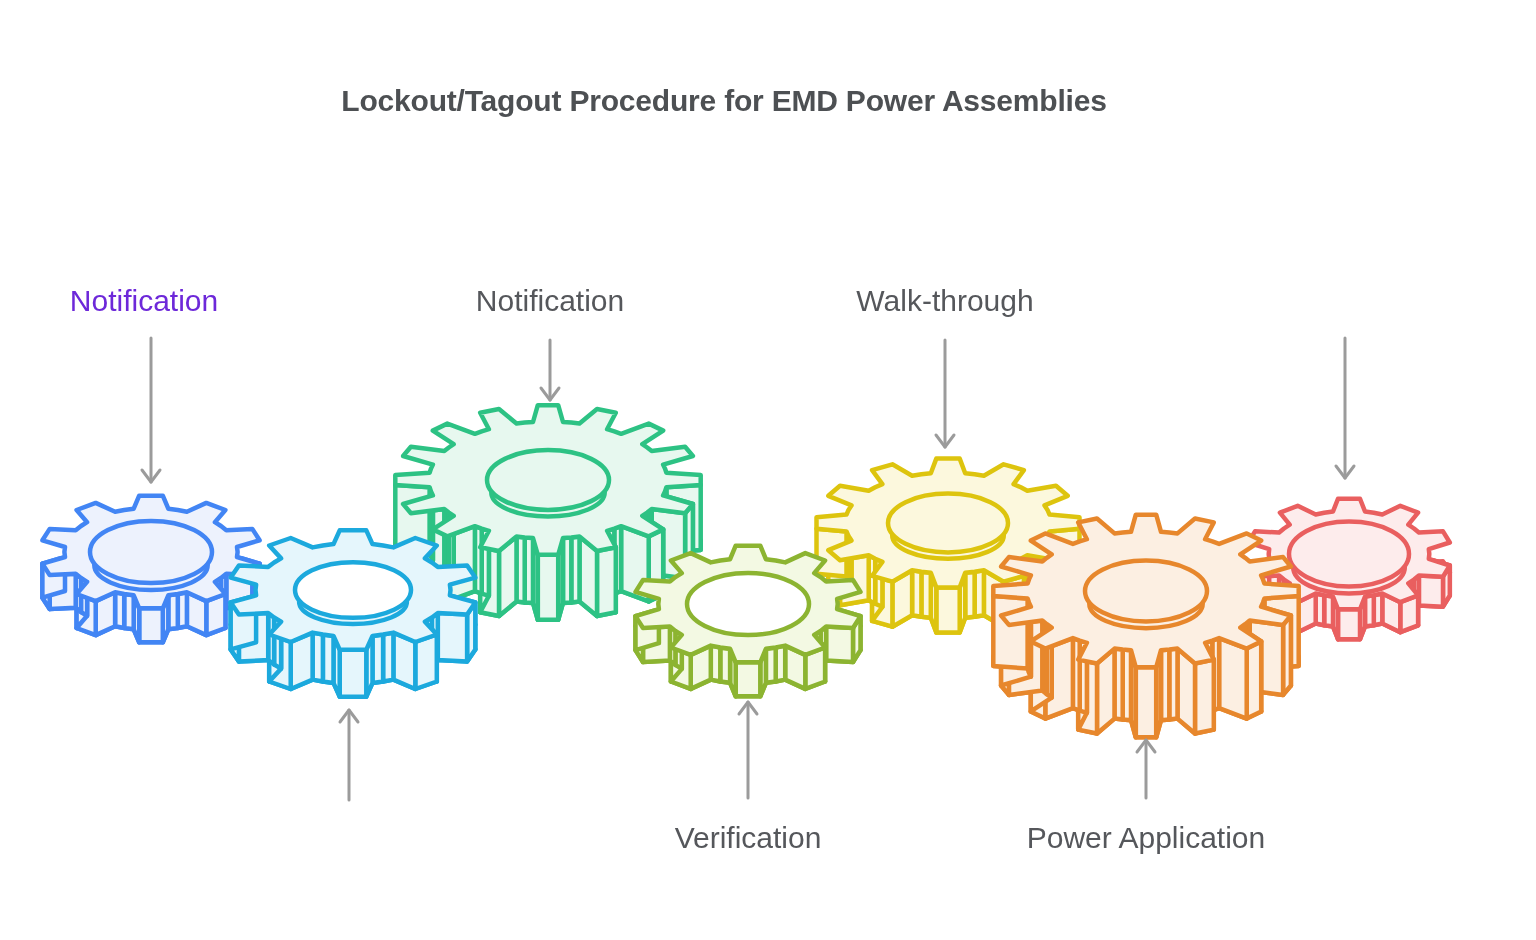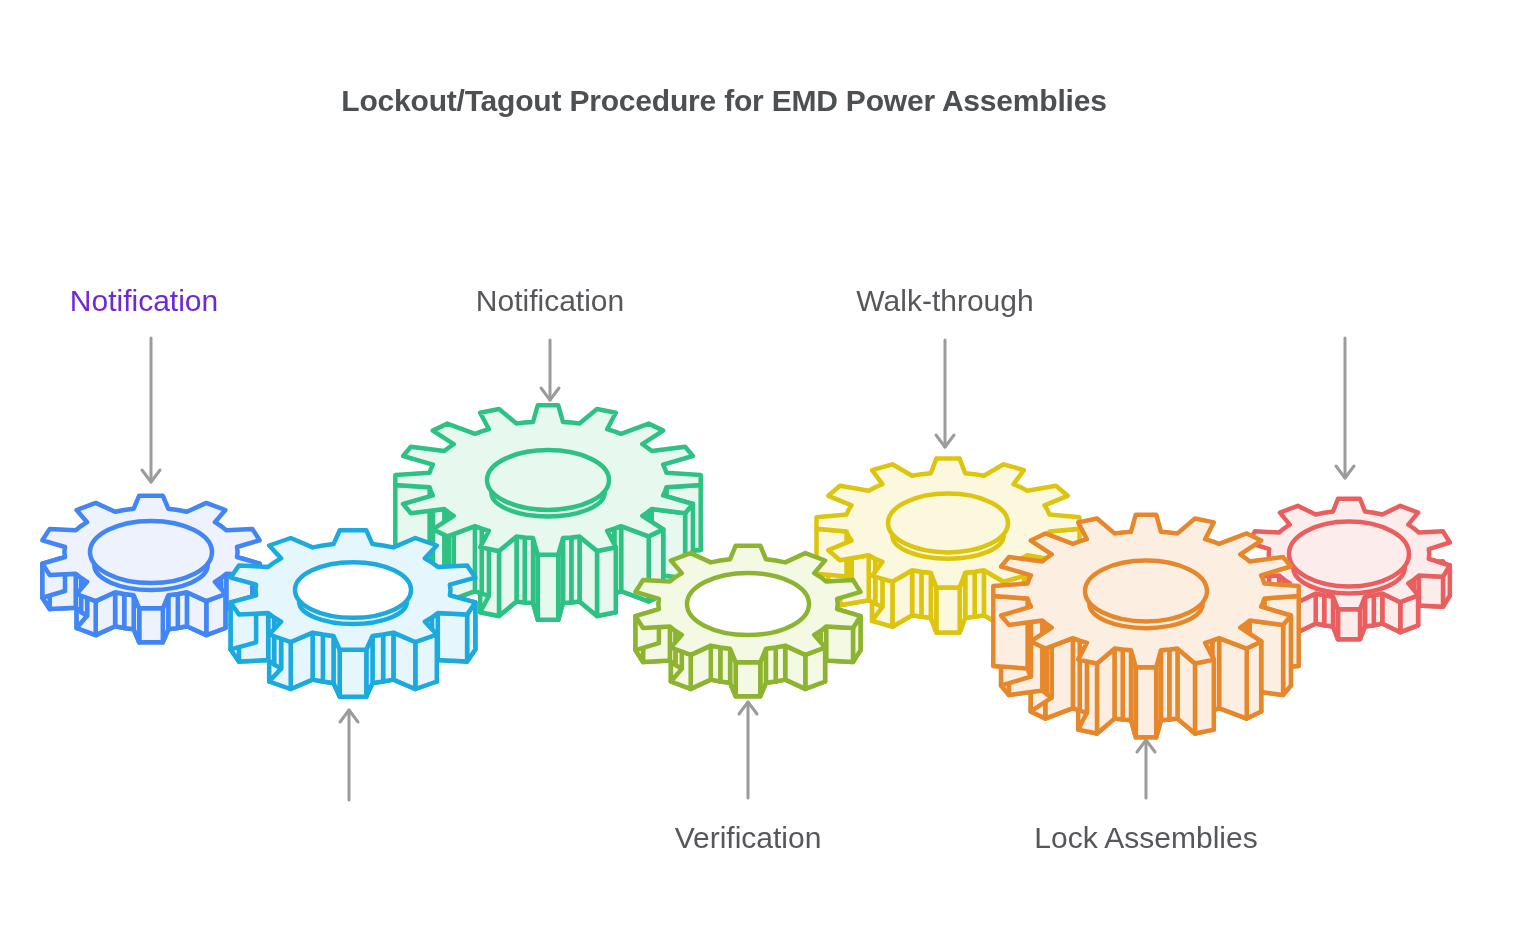--- a/index.html
+++ b/index.html
@@ -291,14 +291,14 @@
       <g stroke="#9b9b9b" stroke-width="3" fill="none" stroke-linecap="round" stroke-linejoin="round">
         <line x1="1345" y1="338" x2="1345" y2="478"></line>
         <path d="M1336 466L1345 478L1354 466"></path>
       </g>
     </svg>
 
   <div class="step-label" style="left: 144px; top: 301px; color: #6d28d9;">Notification</div>
   <div class="step-label" style="left: 550px; top: 301px; color: rgb(85, 87, 91);">Notification</div>
   <div class="step-label" style="left: 748px; top: 838px; color: rgb(85, 87, 91);">Verification</div>
   <div class="step-label" style="left: 945px; top: 301px; color: rgb(85, 87, 91);">Walk-through</div>
-  <div class="step-label" style="left: 1146px; top: 838px; color: rgb(85, 87, 91);">Lock Assemblies</div>
+  <div class="step-label" style="left: 1146px; top: 838px; color: rgb(85, 87, 91);">Power Application</div>
 </div>
 
 </body></html>

